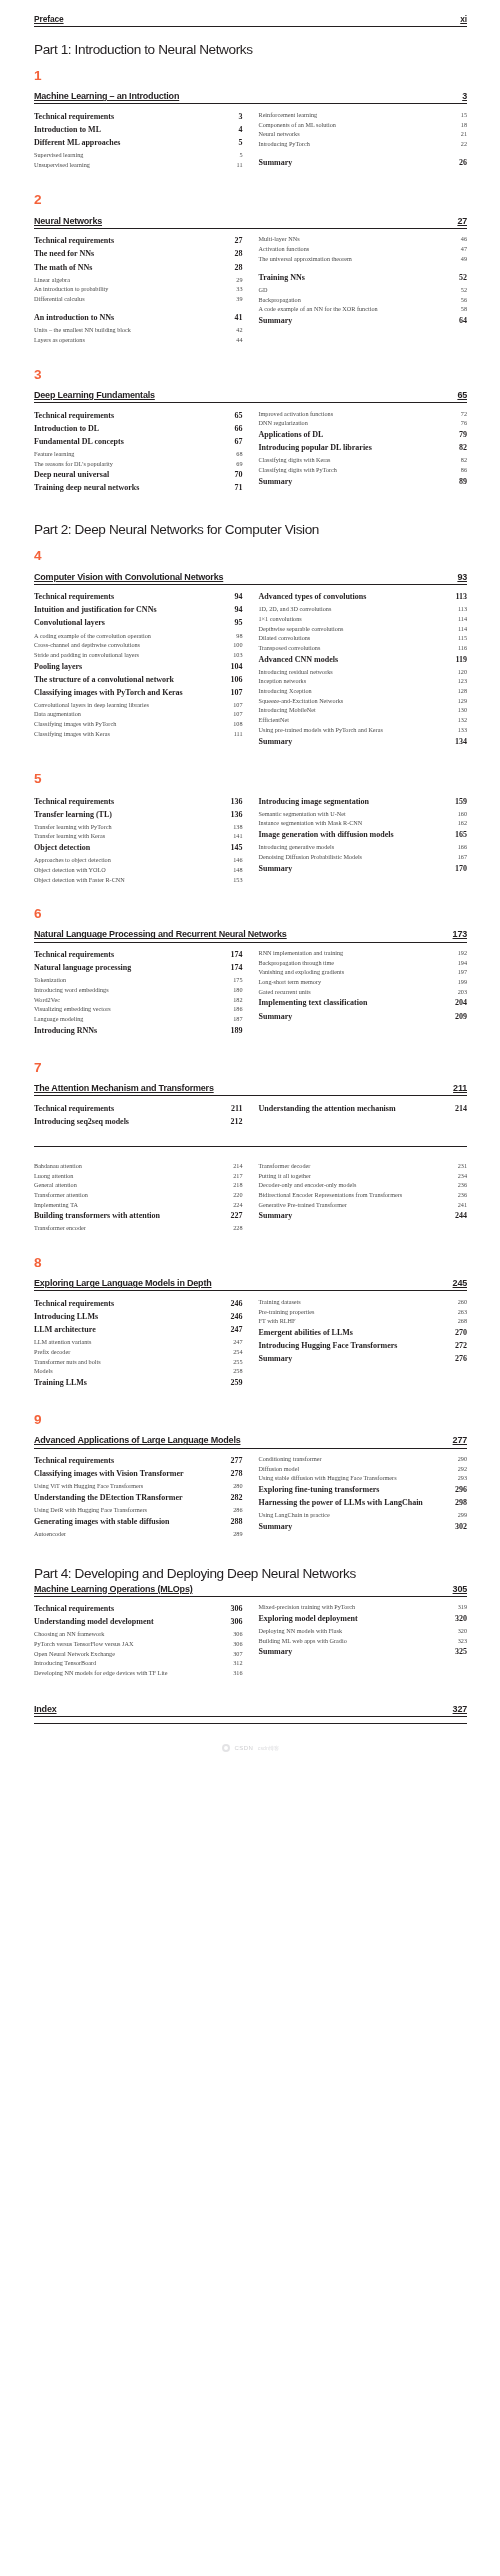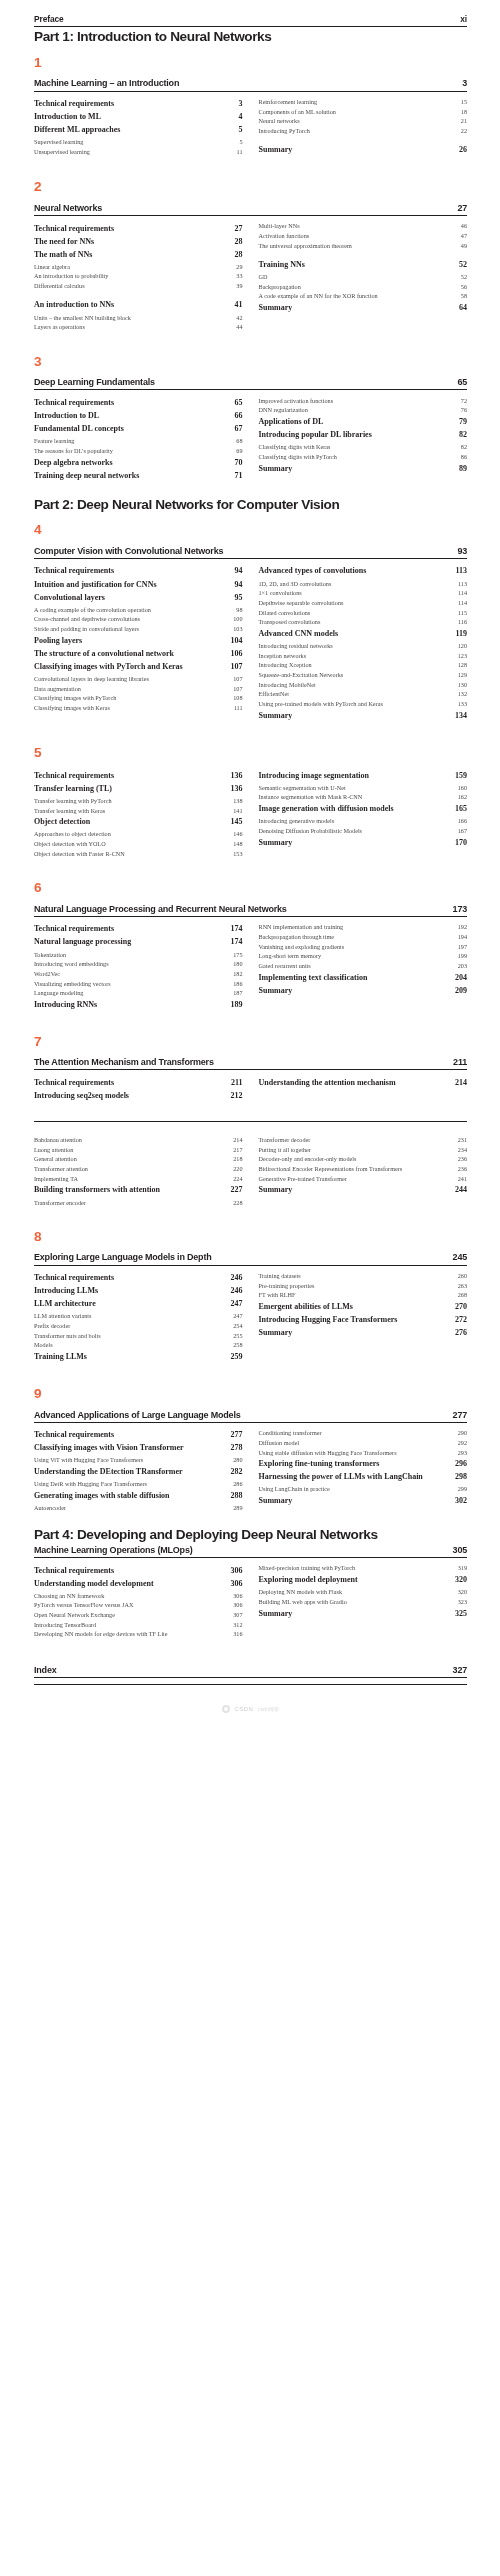--- a/index.html
+++ b/index.html
@@ -11,20 +11,21 @@
     font-family: "Liberation Serif", "DejaVu Serif", serif;
     color: #231f20;
     padding: 14px 34px 5.4px 34px;
   }
 
   
   .toc-row {
     display: flex;
     align-items: baseline;
     width: 100%;
+    text-decoration: underline;
   }
   .toc-row .lbl { flex: 1 1 auto; }
   .toc-row .pg  { flex: 0 0 auto; text-align: center; white-space: nowrap; }
 
   
   .preface-block { margin-bottom: 2.2px; }
   .preface-row {
     font-family: "Liberation Sans", sans-serif;
     font-weight: bold;
     font-size: 8.4px;
@@ -32,25 +33,25 @@
     padding-bottom: 2.2px;
   }
   .rule-heavy {
     border-bottom: 1.2px solid #231f20;
     width: 100%;
   }
 
   
   .part-title {
     font-family: "Liberation Sans", sans-serif;
-    font-weight: bold;
+    font-weight: normal;
     font-size: 13.6px;
     line-height: 1.16;
     letter-spacing: -0.4px;
-    margin-top: 2px;
+    margin-top: 15px;
     margin-bottom: 2.2px;
   }
 
   
   .chapter-num {
     font-family: "Liberation Sans", sans-serif;
     font-weight: bold;
     font-size: 13.6px;
     color: #f4623a;
     line-height: 1;
@@ -338,21 +339,21 @@
           </div>
           <div class="entry lvl2">
             <span class="e-label">Feature learning</span>
             <span class="e-page">68</span>
           </div>
           <div class="entry lvl2">
             <span class="e-label">The reasons for DL's popularity</span>
             <span class="e-page">69</span>
           </div>
           <div class="entry lvl1">
-            <span class="e-label">Deep algebra networks</span>
+            <span class="e-label">Deep neural universal</span>
             <span class="e-page">70</span>
           </div>
           <div class="entry lvl1">
             <span class="e-label">Training deep neural networks</span>
             <span class="e-page">71</span>
           </div>
         </div>
         <div class="col">
           <div class="entry lvl2">
             <span class="e-label">Improved activation functions</span>

